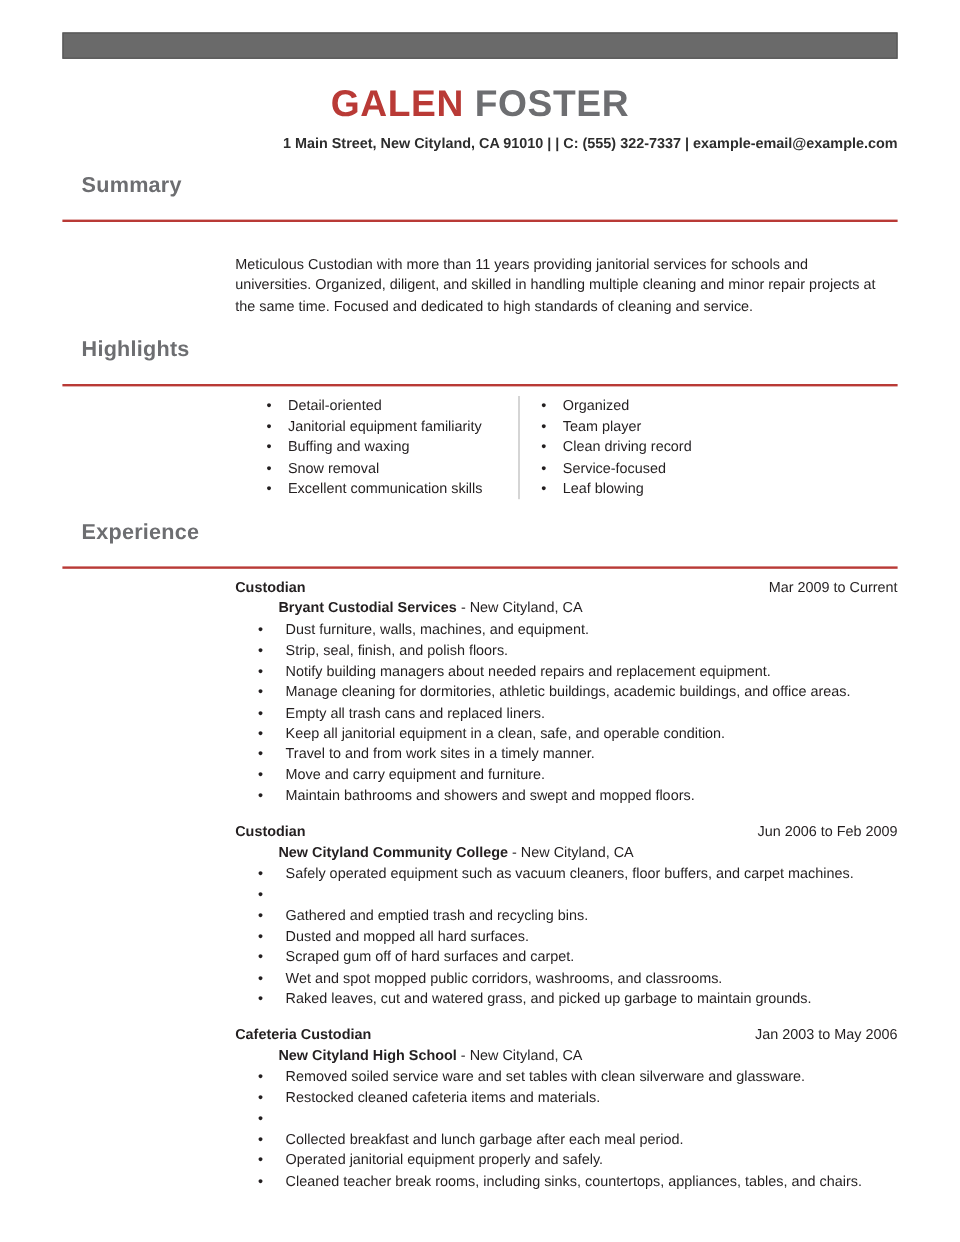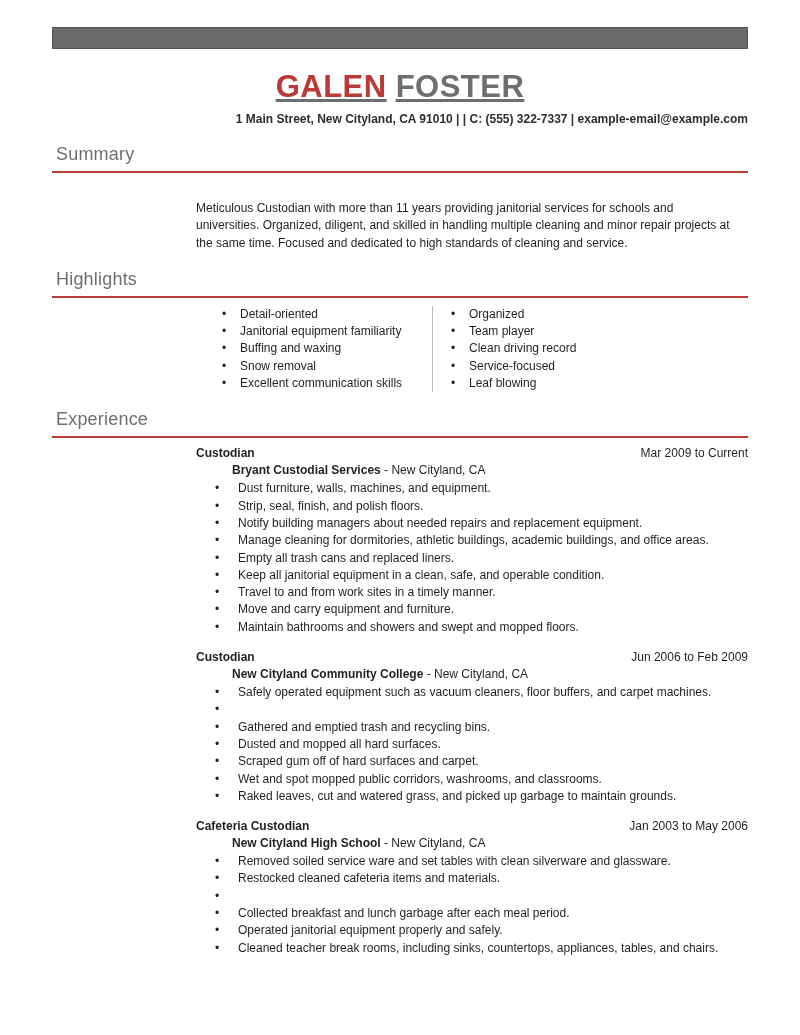--- a/index.html
+++ b/index.html
@@ -21,36 +21,35 @@
   .top-bar{
     height:22px;margin-top:27px;
     background:var(--bar-gray);
     border:1px solid #565656;
   }
 
   .name{
     margin:21px 0 0;text-align:center;
     font-size:31px;line-height:34px;font-weight:bold;letter-spacing:.5px;
     color:var(--heading-gray);
-    text-decoration:underline;
   }
   .name .first{color:var(--accent-red);margin-right:9px;}
 
   .contact{
     margin-top:8px;text-align:right;
     font-size:12px;line-height:15px;font-weight:bold;color:#2d2d2d;
   }
 
   .section-head{
     margin-top:17px;
     border-bottom:2px solid var(--accent-red);
     padding-bottom:2px;
   }
   .section-head h2{
-    margin:4px;font-size:18px;line-height:21px;font-weight:normal;
+    margin:16px;font-size:18px;line-height:21px;font-weight:bold;
     color:var(--heading-gray);letter-spacing:.2px;
   }
 
   .summary-text{
     margin:27px 0 0 144px;width:541px;
     font-size:12px;line-height:17.3px;
   }
 
   .highlights{display:flex;margin-top:8px;}
   ul{list-style:none;margin:0;padding:0;}

